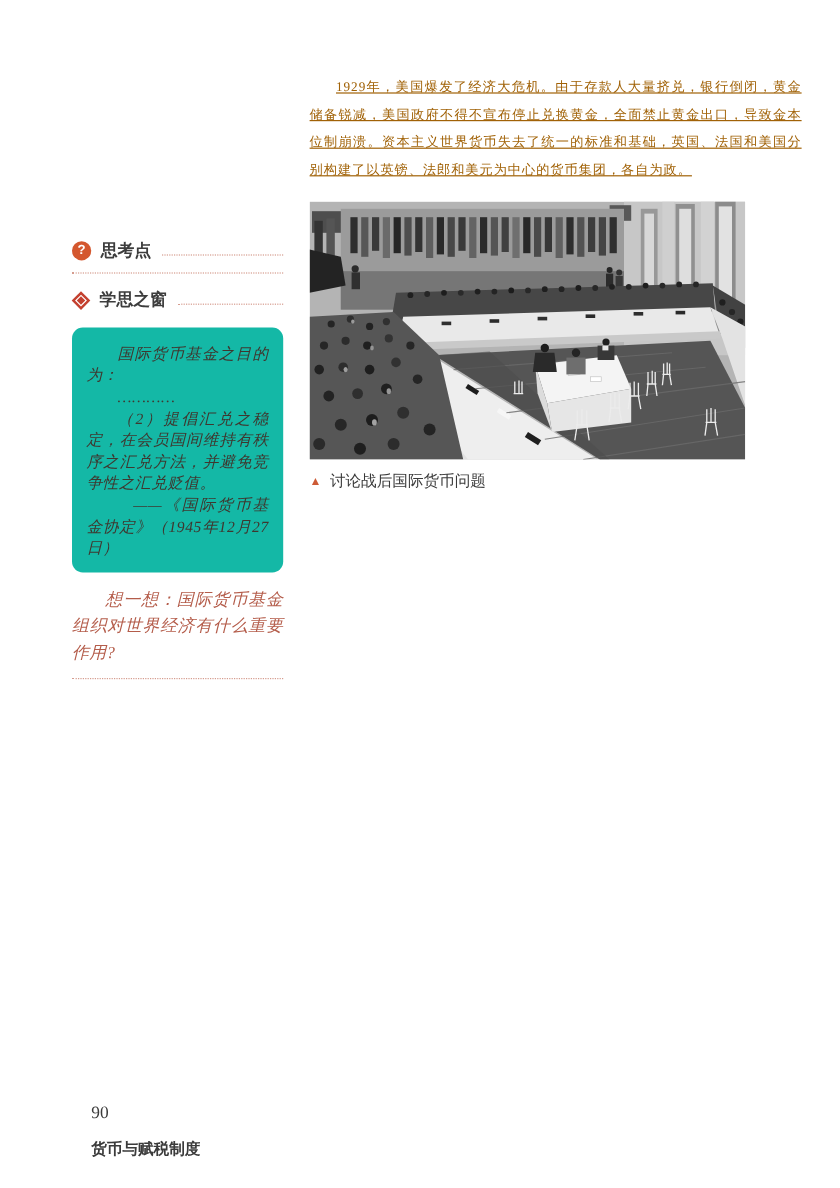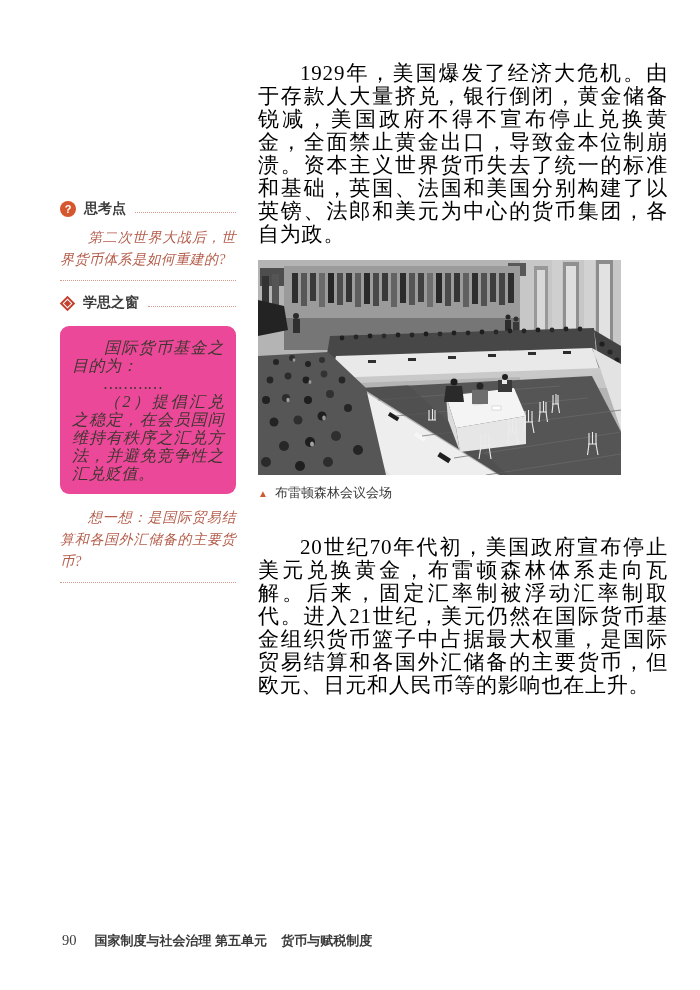--- a/index.html
+++ b/index.html
@@ -16,72 +16,72 @@
     font-size:11px;font-weight:bold;display:flex;align-items:center;justify-content:center;
     margin-right:8px;font-family:"Liberation Sans",sans-serif;flex:0 0 auto;line-height:1;}
   .d-icon{position:relative;width:11px;height:11px;margin:0 10px 0 2px;
     transform:rotate(45deg);background:#c4402f;flex:0 0 auto;}
   .d-icon::before{content:"";position:absolute;top:2px;left:2px;right:2px;bottom:2px;
     border:1.5px solid #fff;}
   .leader{flex:1;margin-left:9px;height:0;border-top:1.5px dotted #d59c8e;transform:translateY(3px);}
   .red-q{font-style:italic;color:#b45c4a;font-size:14px;letter-spacing:0.4px;
     line-height:22px;text-align:justify;text-indent:2em;margin:9px 0 0;}
   .divider{height:0;border-top:1.5px dotted #d59c8e;margin:9px 0 13px;}
-  .quote-box{background:#ec4899;border-radius:9px;padding:13px 12px 11px;margin:14px 0 0;
-    font-style:italic;color:#3f372f;font-size:16px;letter-spacing:0.5px;line-height:18px;
+  .quote-box{background:#14b8a6;border-radius:9px;padding:13px 12px 11px;margin:14px 0 0;
+    font-style:italic;color:#3f372f;font-size:13px;letter-spacing:0.5px;line-height:18px;
     text-align:justify;}
   .quote-box p{margin:0;text-indent:2em;}
   .quote-box p.source{text-indent:3em;}
   .sidebar .after-box{margin-top:13px;}
   
   .main{position:absolute;left:258px;top:62px;width:410px;}
-  .main p.body{margin:0;font-size:21px;letter-spacing:0.8px;line-height:23px;
-    text-align:justify;text-indent:2em;color:#000000;}
+  .main p.body{margin:0;font-size:11px;letter-spacing:0.8px;line-height:23px;
+    text-align:justify;text-indent:2em;color:#a16207;text-decoration:underline;}
   .main p.body.after-figure{margin-top:34px;}
   figure{margin:14px 0 0;padding:0;}
   .photo{width:363px;height:215px;display:block;}
   figcaption{display:flex;align-items:center;margin-top:9px;
     font-family:"Liberation Sans","DejaVu Sans",sans-serif;font-size:13px;color:#3a3a3a;}
   .caption-marker{color:#cd5b36;font-size:10px;margin-right:7px;}
   
   .footer{position:absolute;left:62px;top:920px;display:flex;align-items:baseline;
     font-family:"Liberation Sans","DejaVu Sans",sans-serif;color:#3b3b3b;
-    font-size:13px;font-weight:bold;}
+    font-size:13px;font-weight:bold;flex-direction:column;}
   .footer .page-num{font-family:"Liberation Serif",serif;font-weight:normal;
     font-size:14.5px;margin-right:18px;}
   .footer .chapter{margin-left:14px;margin-top:12px;}
 </style>
 </head>
 <body>
 
 <div class="page">
 
   <aside class="sidebar">
 
     <div class="side-header">
       <span class="q-icon">?</span>
       <span>思考点</span>
       <span class="leader"></span>
     </div>
-    <p class="red-q">第二次世界大战后，世界货币体系是如何重建的?</p>
     <div class="divider"></div>
 
     <div class="side-header">
       <span class="d-icon"></span>
       <span>学思之窗</span>
       <span class="leader"></span>
     </div>
 
     <div class="quote-box">
       <p>国际货币基金之目的为：</p>
       <p>…………</p>
       <p>（2）提倡汇兑之稳定，在会员国间维持有秩序之汇兑方法，并避免竞争性之汇兑贬值。</p>
+      <p class="source">——《国际货币基金协定》（1945年12月27日）</p>
     </div>
 
-    <p class="red-q after-box">想一想：是国际贸易结算和各国外汇储备的主要货币?</p>
+    <p class="red-q after-box">想一想：国际货币基金组织对世界经济有什么重要作用?</p>
     <div class="divider"></div>
   </aside>
 
   <main class="main">
     <p class="body">1929年，美国爆发了经济大危机。由于存款人大量挤兑，银行倒闭，黄金储备锐减，美国政府不得不宣布停止兑换黄金，全面禁止黄金出口，导致金本位制崩溃。资本主义世界货币失去了统一的标准和基础，英国、法国和美国分别构建了以英镑、法郎和美元为中心的货币集团，各自为政。</p>
 
     <figure>
       <svg class="photo" viewBox="0 0 363 215" role="img">
 
         <rect x="0" y="0" width="363" height="215" fill="#b4b4b4"></rect>
@@ -244,26 +244,24 @@
           <path d="M266,162 h9 M267,162 v-11 M270.5,162 v-12 M274,162 v-11 M267,162 l-1.5,11 M274,162 l2,11"></path>
           <path d="M281,152 h8 M282,152 v-10 M285.5,152 v-11 M288,152 v-10 M282,152 l-1,10 M288,152 l1.5,10"></path>
           <path d="M294,144 h7 M295,144 v-9 M298,144 v-10 M300,144 v-9 M295,144 l-1,9 M300,144 l1.5,9"></path>
           <path d="M222,186 h10 M223,186 v-12 M227,186 v-13 M231,186 v-12 M223,186 l-2,13 M231,186 l2,13"></path>
           <path d="M170,160 h8 M171,160 v-10 M174.5,160 v-11 M177,160 v-10"></path>
           <path d="M330,184 h9 M331,184 v-11 M334.5,184 v-12 M338,184 v-11 M331,184 l-1.5,11 M338,184 l2,11"></path>
         </g>
       </svg>
       <figcaption>
         <span class="caption-marker">▲</span>
-        <span>布雷顿森林会议会场</span>
+        <span>讨论战后国际货币问题</span>
       </figcaption>
     </figure>
 
-    <p class="body after-figure">20世纪70年代初，美国政府宣布停止美元兑换黄金，布雷顿森林体系走向瓦解。后来，固定汇率制被浮动汇率制取代。进入21世纪，美元仍然在国际货币基金组织货币篮子中占据最大权重，是国际贸易结算和各国外汇储备的主要货币，但欧元、日元和人民币等的影响也在上升。</p>
   </main>
 
   <div class="footer">
     <span class="page-num">90</span>
-    <span class="book-title">国家制度与社会治理 第五单元</span>
     <span class="chapter">货币与赋税制度</span>
   </div>
 
 </div>
 
 </body></html>

